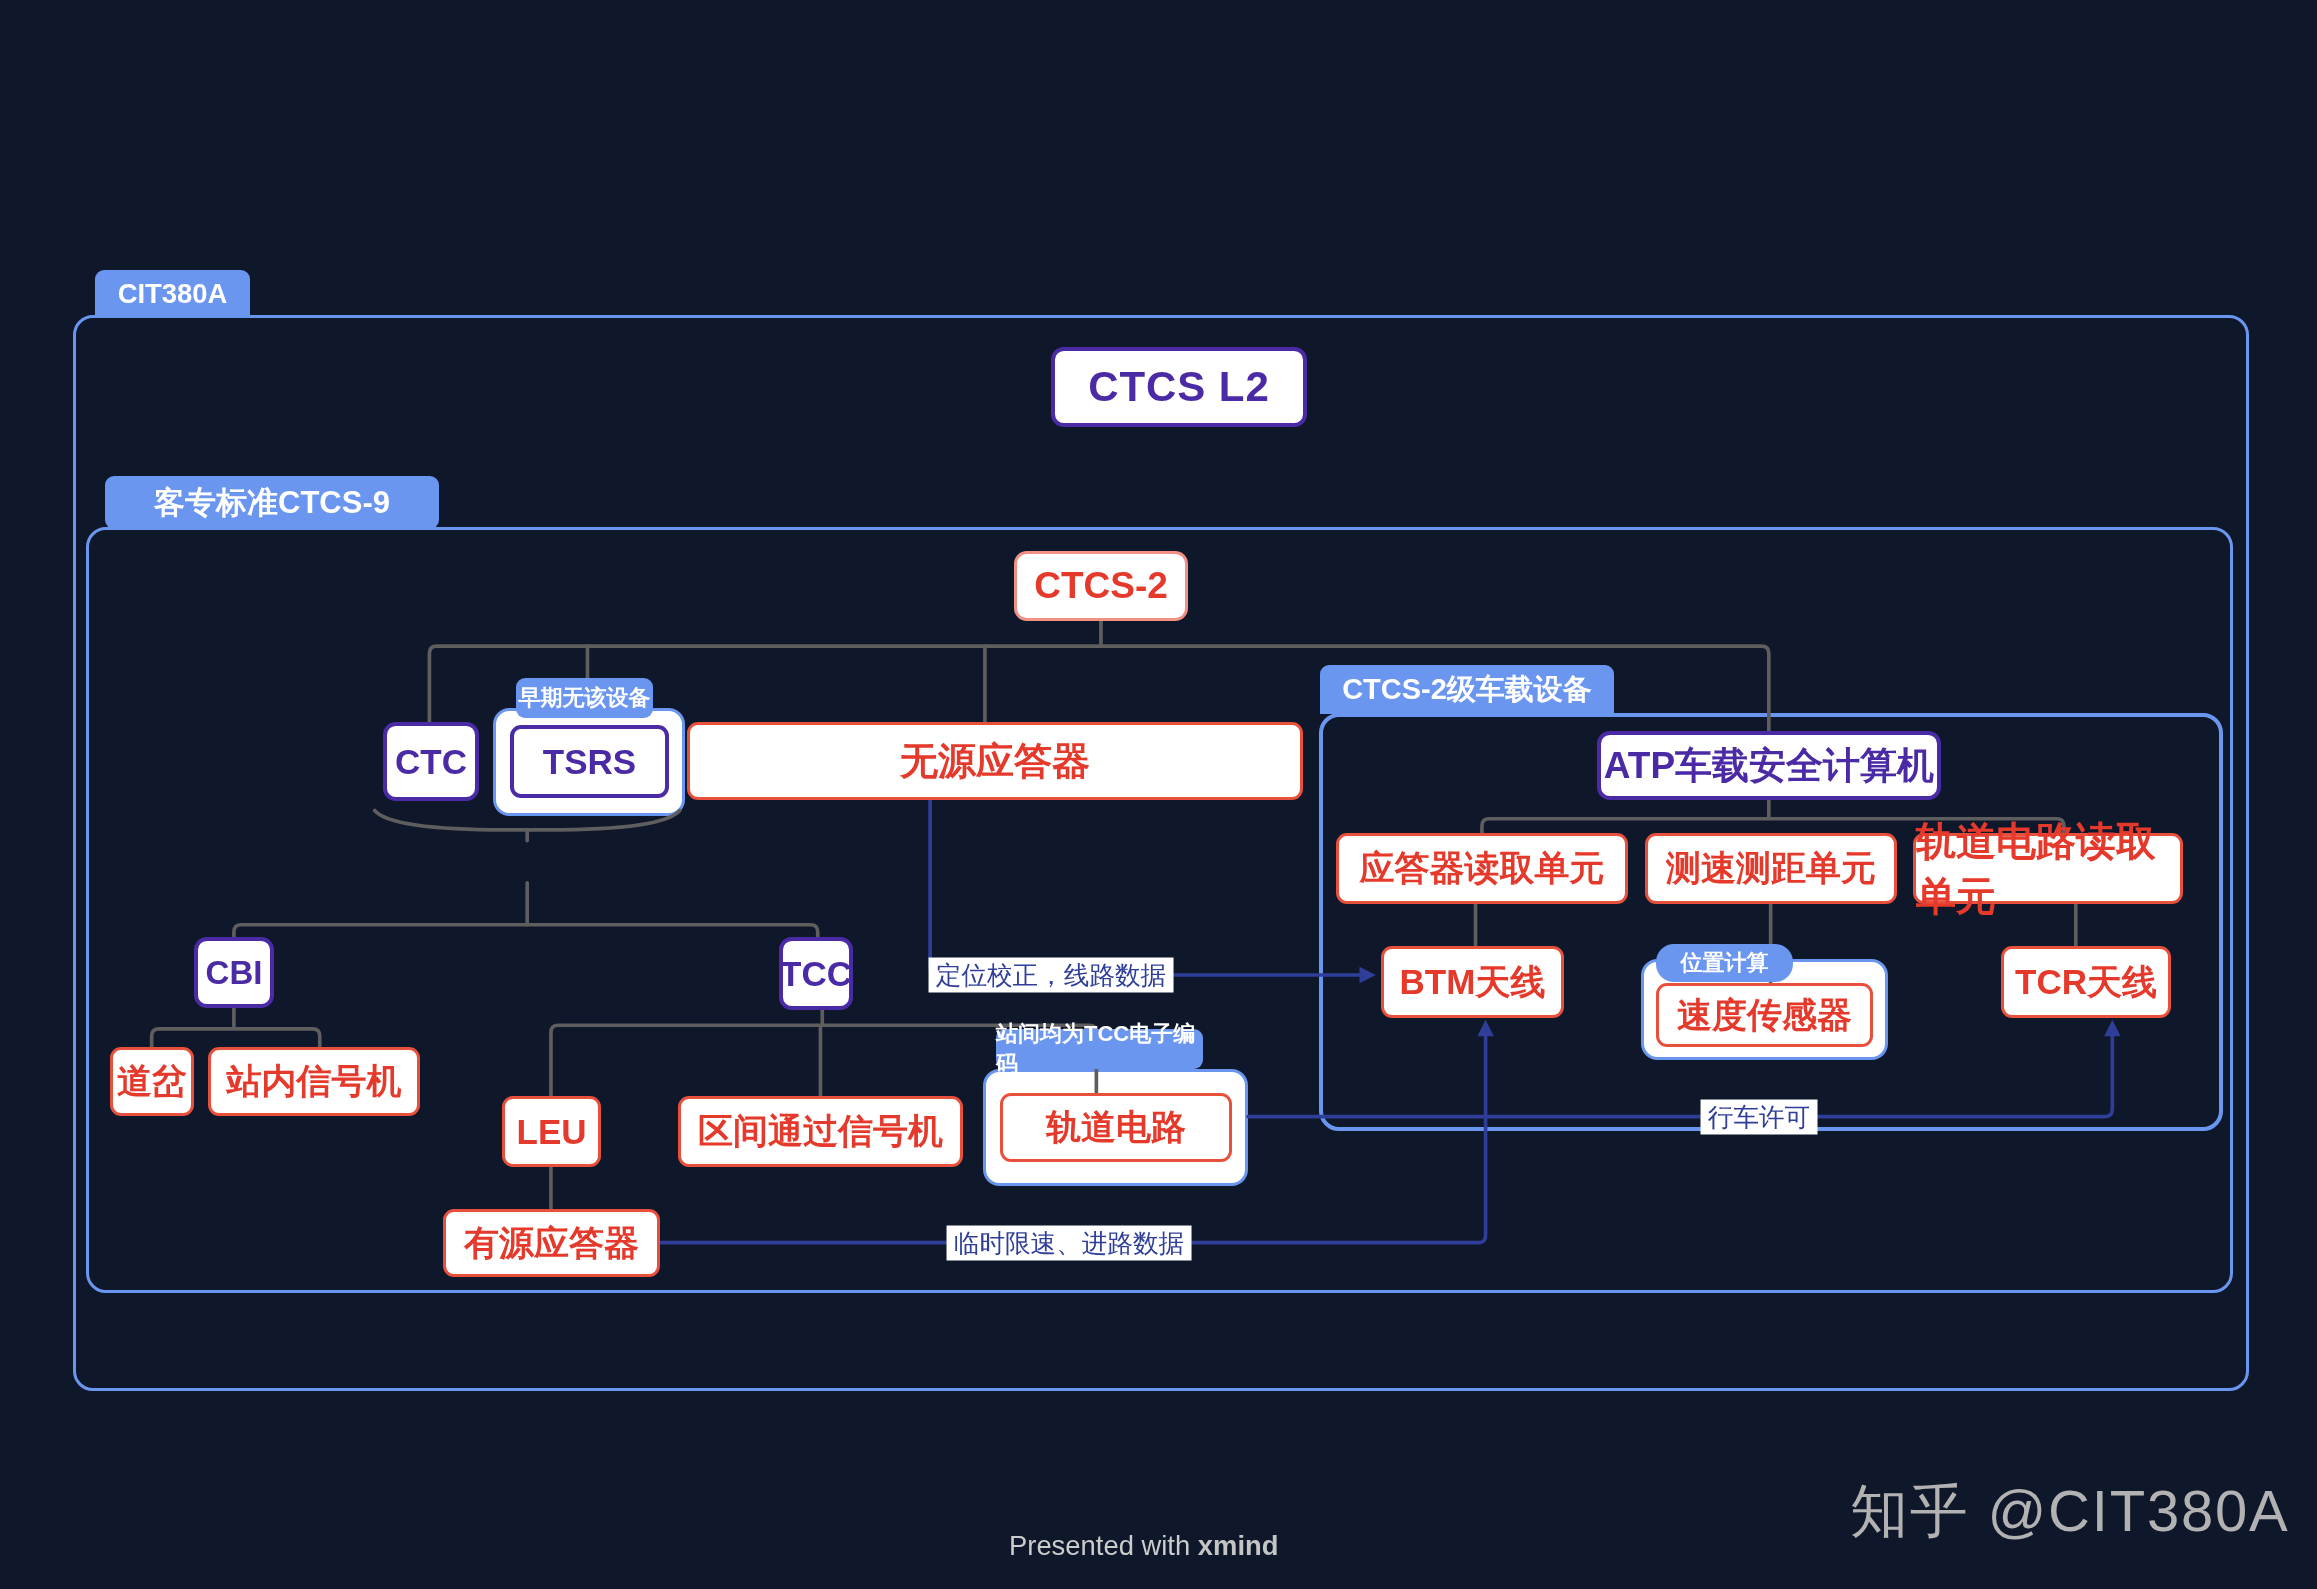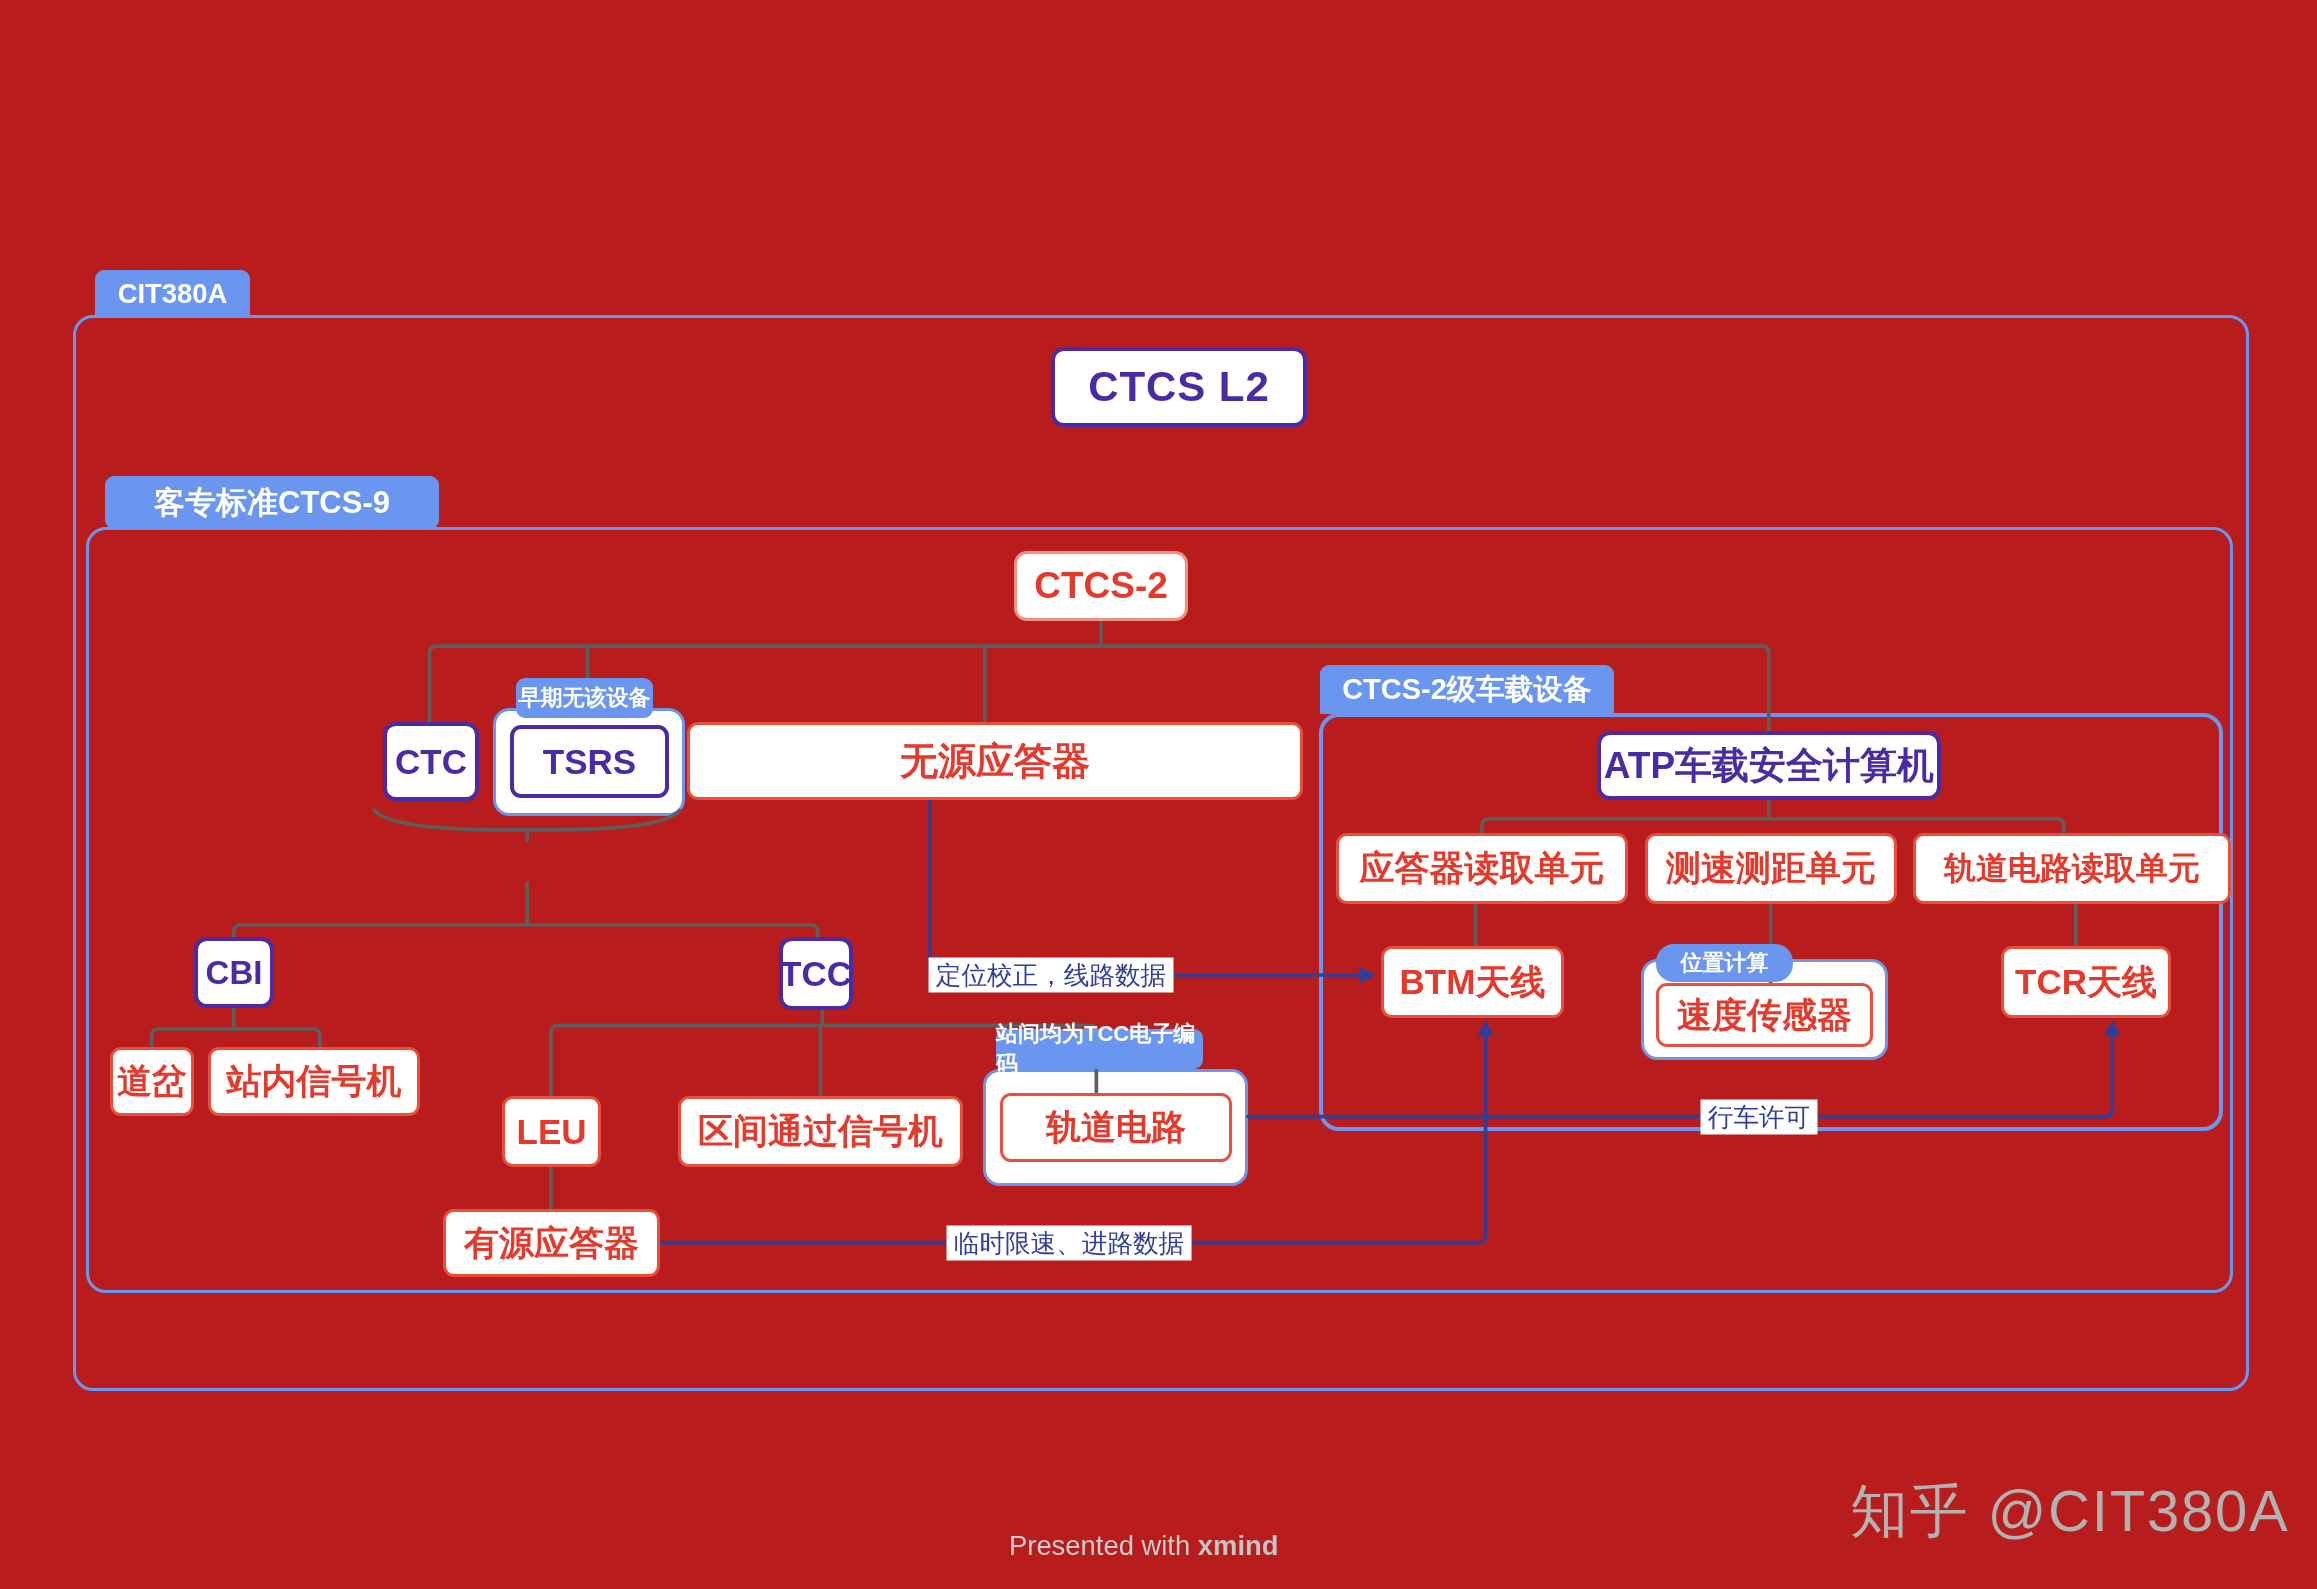--- a/index.html
+++ b/index.html
@@ -1,16 +1,16 @@
 <!DOCTYPE html>
 <html style="font-size:14.6px"><head>
 <meta charset="utf-8">
 <style>
   html,body{margin:0;padding:0;background:#ffffff;}
-  #canvas{position:relative;width:2317px;height:1590px;background:#b91c1c;overflow:hidden;
+  #canvas{position:relative;width:2317px;height:1590px;background:#0f172a;overflow:hidden;
           font-family:"Liberation Sans","DejaVu Sans",sans-serif;}
   .abs{position:absolute;box-sizing:border-box;}
   .container{background:transparent;border:3.7px solid #6B96F0;border-radius:20px;}
   .badge{background:#6B96F0;color:#ffffff;font-weight:700;display:flex;align-items:center;justify-content:center;}
   .box{background:#ffffff;display:flex;align-items:center;justify-content:center;font-weight:700;}
   .purple{border:4.6px solid #4B2BA5;color:#4B2BA5;border-radius:12.8px;}
   .red{border:3.7px solid #E8503C;color:#E5392B;border-radius:11px;}
   .bluewrap{background:#ffffff;border:3.7px solid #6B96F0;border-radius:16.4px;}
   .edge-label{position:absolute;transform:translate(-50%,-50%);background:#ffffff;color:#2F3E99;
               font-size:25.6px;font-weight:500;padding:0 7.3px;white-space:nowrap;}
@@ -32,21 +32,21 @@
   
   #title-box{left:1051px;top:347px;width:256px;height:80px;font-size:42px;letter-spacing:0.9px;}
   #node-root{left:1014px;top:551px;width:174px;height:70px;font-size:37px;border:3.7px solid #F29084;color:#E5392B;border-radius:12.8px;}
   #node-ctc{left:383px;top:722px;width:96px;height:79px;font-size:35px;}
   #tsrs-wrap{left:493px;top:708px;width:192px;height:108px;}
   #node-tsrs{left:510px;top:725px;width:159px;height:73px;font-size:35px;border-radius:11px;}
   #node-passive{left:687px;top:722px;width:616px;height:78px;font-size:38px;}
   #node-atp{left:1597px;top:731px;width:344px;height:69px;font-size:37px;}
   #node-btm-unit{left:1336px;top:833px;width:292px;height:71px;font-size:35px;}
   #node-speed-unit{left:1645px;top:833px;width:252px;height:71px;font-size:35px;}
-  #node-tcr-unit{left:1913px;top:833px;width:318px;height:71px;font-size:32px;}
+  #node-tcr-unit{left:1913px;top:833px;width:270px;height:71px;font-size:40px;}
   #node-btm-ant{left:1381px;top:946px;width:183px;height:72px;font-size:35px;}
   #speed-wrap{left:1641px;top:959px;width:247px;height:101px;}
   #node-speed-sensor{left:1656px;top:983px;width:217px;height:64px;font-size:35px;}
   #node-tcr-ant{left:2001px;top:946px;width:170px;height:72px;font-size:35px;}
   #node-cbi{left:194px;top:937px;width:80px;height:71px;font-size:33px;}
   #node-tcc{left:779px;top:937px;width:74px;height:73px;font-size:35px;}
   #node-switch{left:110px;top:1047px;width:84px;height:69px;font-size:35px;}
   #node-station-signal{left:208px;top:1047px;width:212px;height:69px;font-size:35px;}
   #node-leu{left:502px;top:1096px;width:99px;height:71px;font-size:35px;}
   #node-block-signal{left:678px;top:1096px;width:285px;height:71px;font-size:35px;}

